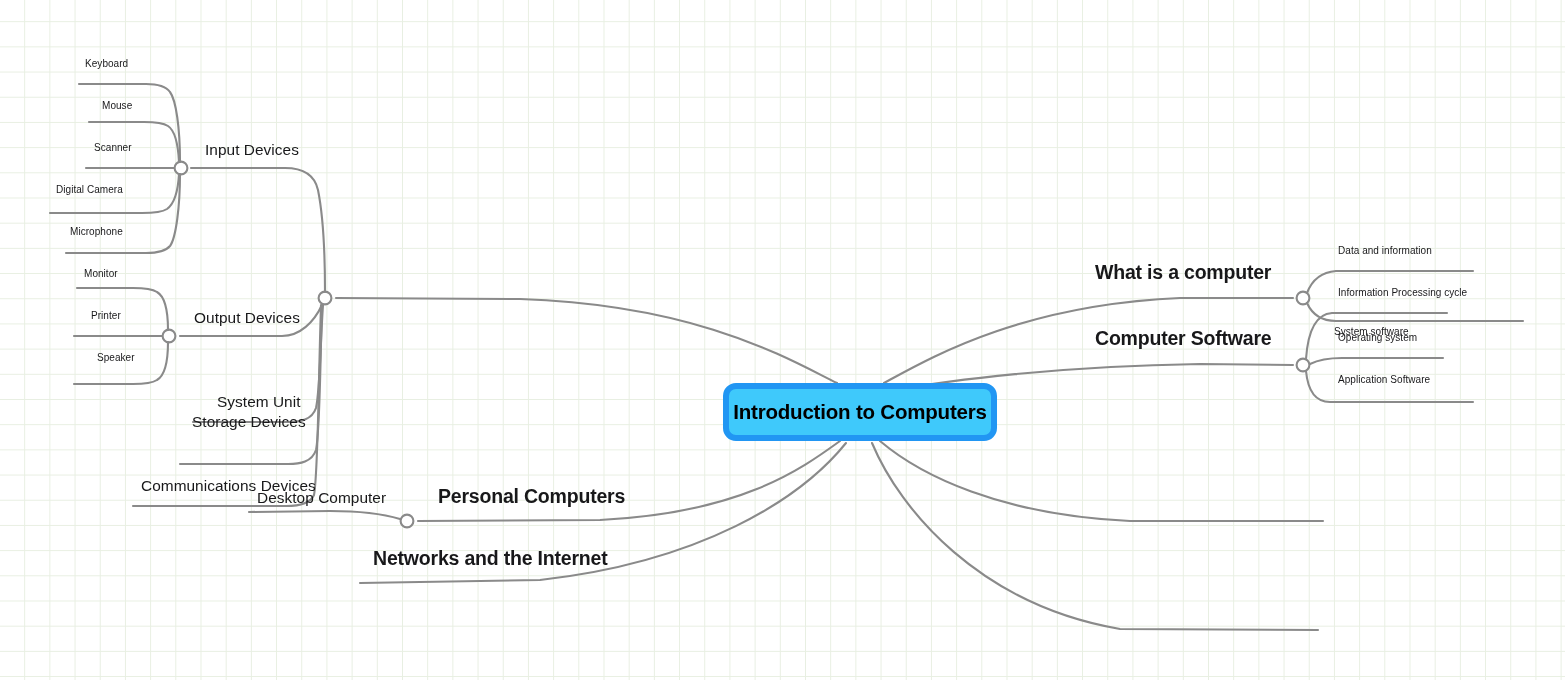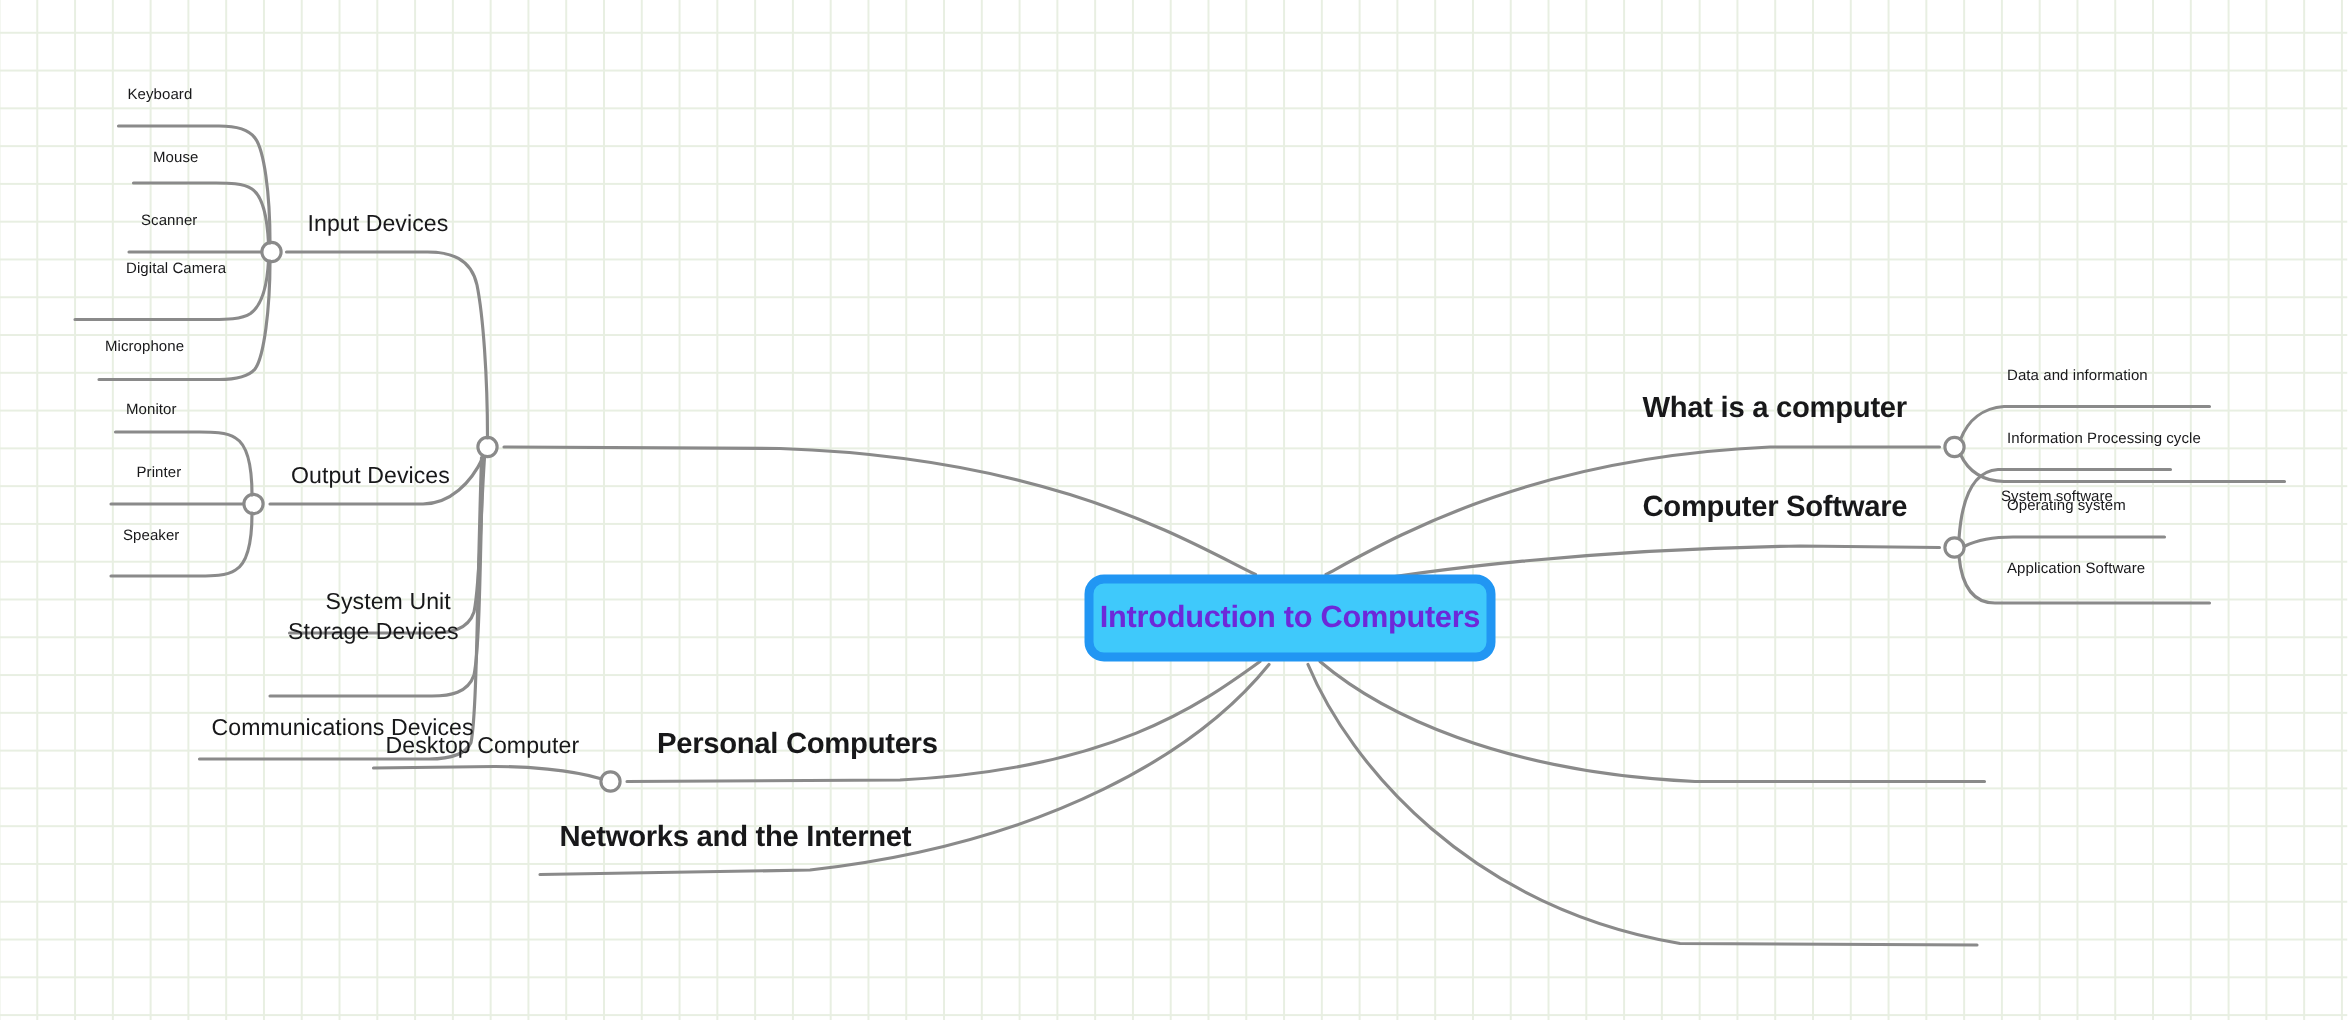--- a/index.html
+++ b/index.html
@@ -74,21 +74,21 @@
     border: 6px solid #2196f3;
     border-radius: 13px;
     background: #3fc9fb;
     display: flex;
     align-items: center;
     justify-content: center;
   }
   #root-label {
     font-size: 20.5px;
     font-weight: 700;
-    color: #6d28d9;
+    color: #000000;
     letter-spacing: -0.2px;
   }
 </style>
 </head>
 <body>
 
 <div id="canvas">
 
   <svg id="edges" viewBox="0 0 1565 680" xmlns="http://www.w3.org/2000/svg">
 
@@ -165,29 +165,29 @@
   <div class="label lvl2" style="left:141px; top:477px;">Communications Devices</div>
 
   <div class="label lvl2" style="left:257px; top:489px;">Desktop Computer</div>
 
   <div class="label lvl3" style="left:85px; top:58px;">Keyboard</div>
 
   <div class="label lvl3" style="left:102px; top:100px;">Mouse</div>
 
   <div class="label lvl3" style="left:94px; top:142px;">Scanner</div>
 
-  <div class="label lvl3" style="left:56px; top:174px;margin-left:28px;">Digital Camera</div>
+  <div class="label lvl3" style="left:56px; top:184px;">Digital Camera</div>
 
   <div class="label lvl3" style="left:70px; top:226px;">Microphone</div>
 
   <div class="label lvl3" style="left:84px; top:268px;">Monitor</div>
 
   <div class="label lvl3" style="left:91px; top:310px;">Printer</div>
 
-  <div class="label lvl3" style="left:82px; top:352px;">Speaker</div>
+  <div class="label lvl3" style="left:97px; top:352px;">Speaker</div>
 
   <div class="label lvl3" style="left:1338px; top:245px;">Data and information</div>
 
   <div class="label lvl3" style="left:1338px; top:287px;">Information Processing cycle</div>
 
   <div class="label lvl3" style="left:1334px; top:294px;margin-top:32px;">System software</div>
 
   <div class="label lvl3" style="left:1338px; top:332px;">Operating system</div>
 
   <div class="label lvl3" style="left:1338px; top:374px;">Application Software</div>

